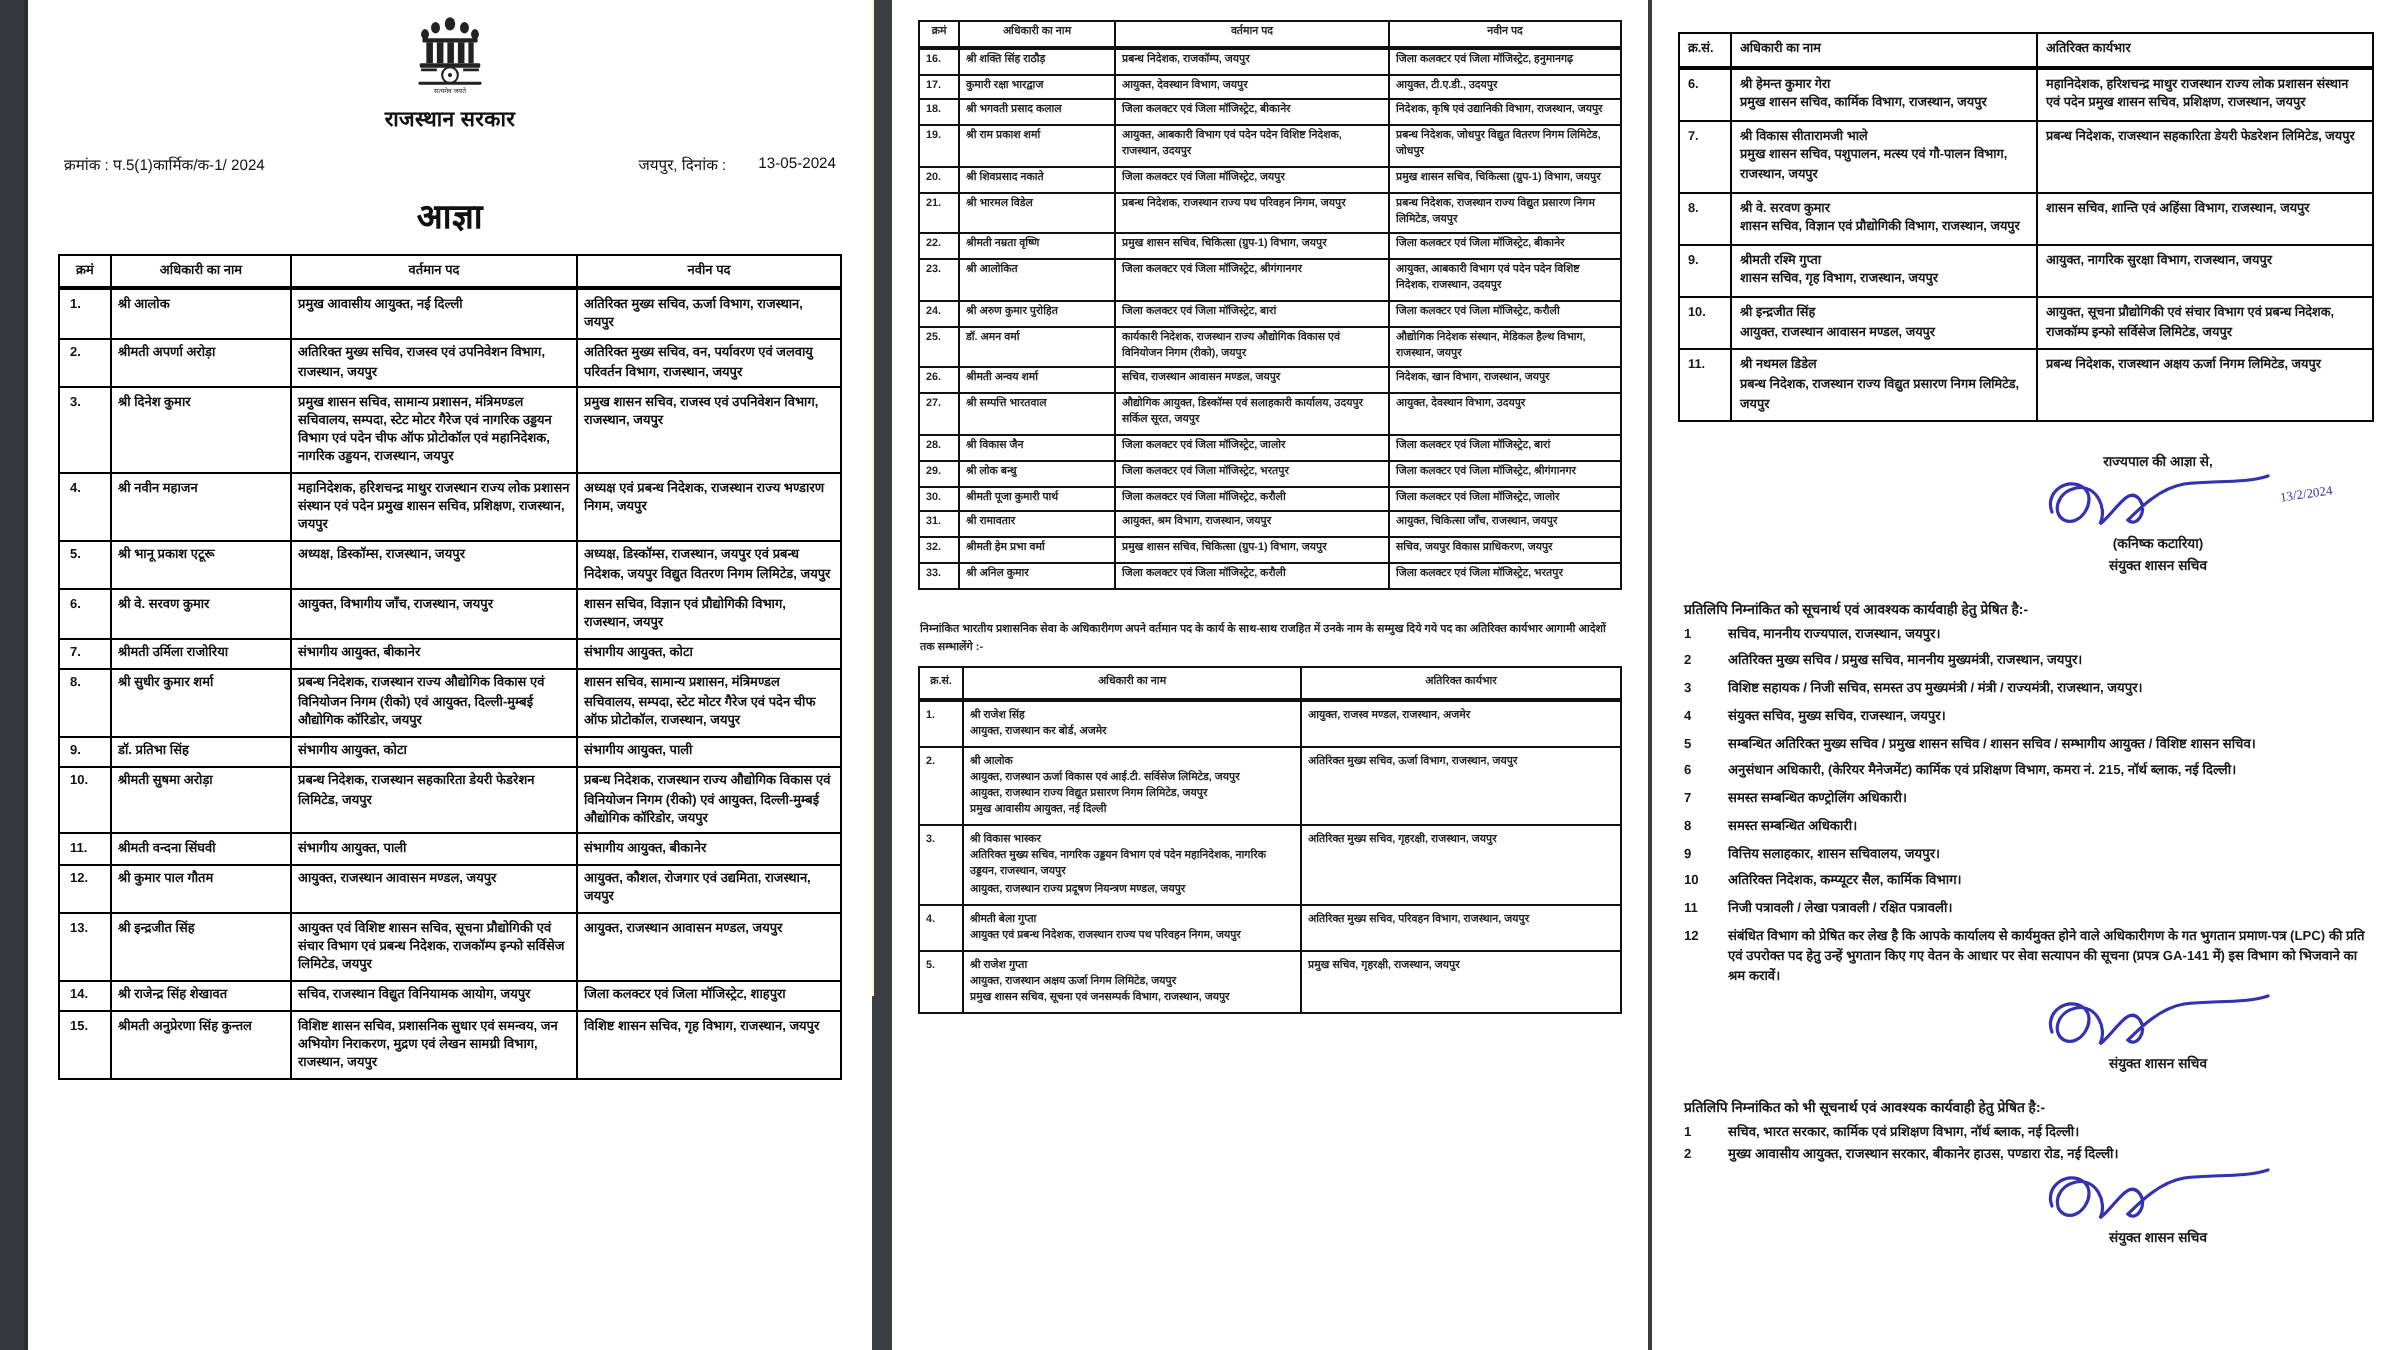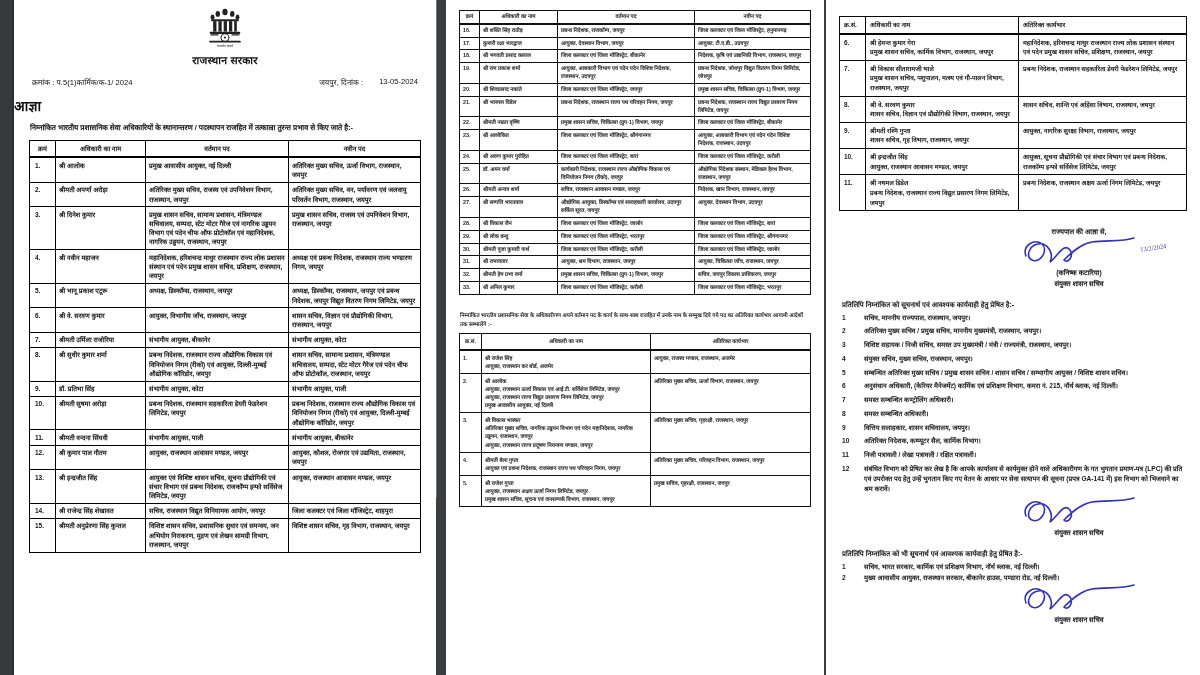--- a/index.html
+++ b/index.html
@@ -2,21 +2,21 @@
 <html><head>
 <meta charset="utf-8">
 <style>
   * { box-sizing: border-box; margin: 0; padding: 0; }
   html, body {
     width: 1200px; height: 675px;
     background: #3a3d42;
     font-family: "Liberation Sans", "DejaVu Sans", sans-serif;
     overflow: hidden;
   }
-  .viewer { position: relative; width: 1200px; height: 498px; background: #737373; padding-left: 35px; }
+  .viewer { position: relative; width: 1200px; height: 498px; background: #fef9c3; padding-left: 35px; }
 
   
   .page {
     position: absolute;
     background: #ffffff;
     color: #111;
     overflow: hidden;
   }
   .page.p1 { left: 12px;  top: 0;  width: 424px; height: 675px; border-left: 2px solid #2b2d31; }
   .page.p2 { left: 446px; top: 0;  width: 378px; height: 675px; }
@@ -35,21 +35,21 @@
   
   .doc-head { text-align: center; padding-top: 6px; }
   .emblem { width: 40px; height: 46px; margin: 0 auto 1px; display:block; }
   .gov-line { font-weight: 700; font-size: 10.5px; letter-spacing: .2px; line-height: 1.45; }
   .meta-row {
     display: flex; justify-content: space-between;
     font-size: 7.6px; padding: 9px 18px 0 18px; font-weight:400;
   }
   .meta-row .right { display:flex; gap: 16px; }
   .order-title {
-    font-weight:700; font-size: 14px;
+    text-align:center; font-weight:700; font-size: 17px;
     margin: 9px 0 8px 0; letter-spacing:.3px;
   }
   .intro {
     font-size: 7.3px; padding: 0 14px 6px 16px; line-height:1.5; font-weight:600;
   }
 
   
   table.doc {
     border-collapse: collapse;
     width: calc(100% - 30px);
@@ -166,21 +166,20 @@
           <span>क्रमांक :</span>
           <span>प.5(1)कार्मिक/क-1/ 2024</span>
         </div>
         <div class="right">
           <span>जयपुर, दिनांक :</span>
           <span>13-05-2024</span>
         </div>
       </div>
 
       <div class="order-title">आज्ञा</div>
-      <div class="intro">निम्नांकित भारतीय प्रशासनिक सेवा अधिकारियों के स्थानान्तरण / पदस्थापन राजहित में तत्काल्रा तुरन्त प्रभाव से किए जाते है:-</div>
 
       <table class="doc" id="t1">
         <colgroup>
             <col class="c1">
             <col class="c2">
             <col class="c3">
             <col class="c4">
           </colgroup>
         <thead>
             <tr>

